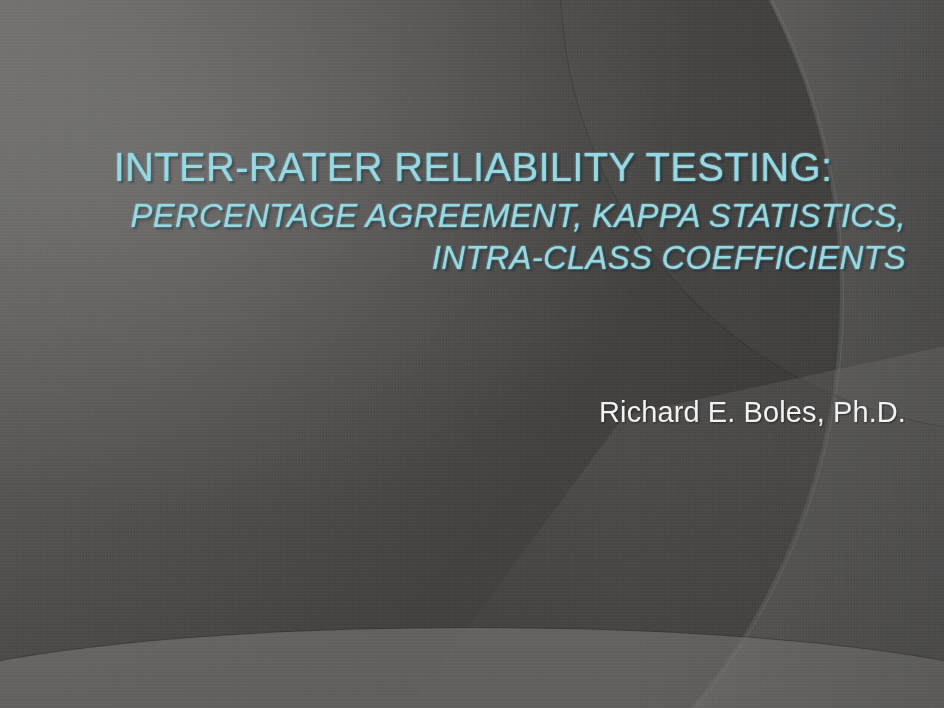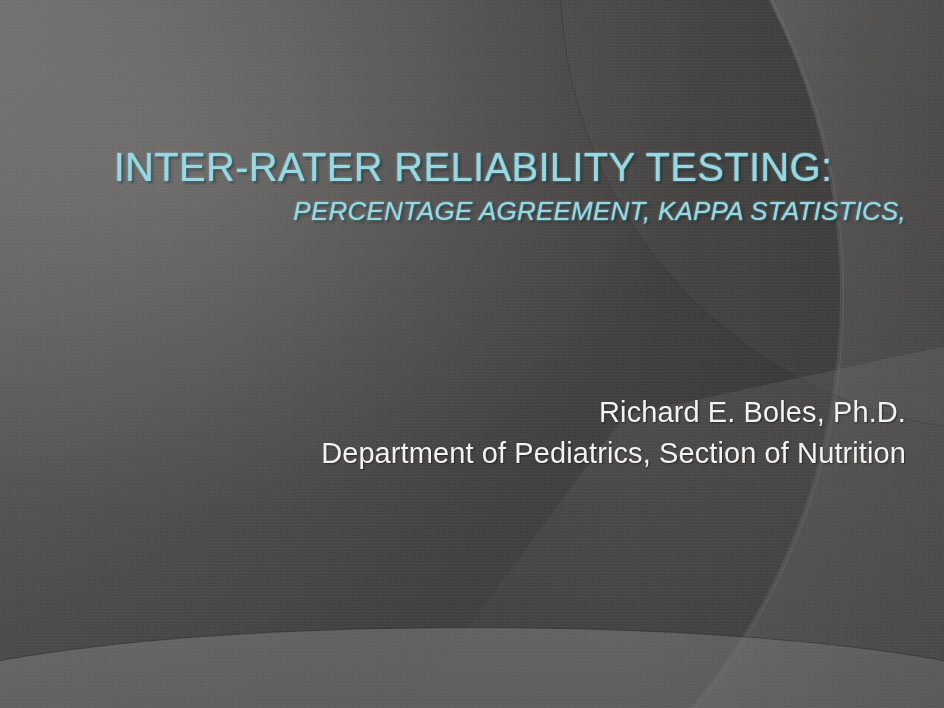--- a/index.html
+++ b/index.html
@@ -153,21 +153,21 @@
     text-align: center;
     text-shadow:
       0 0 2px rgba(150,220,232,0.85),
       1px 1px 0 rgba(25,70,80,0.55),
       2px 2px 3px rgba(0,0,0,0.40);
     white-space: nowrap;
   }
 
   .title-sub {
     display: block;
-    font-size: 26px;
+    font-size: 33px;
     line-height: 1.26;
     font-weight: 400;
     font-style: italic;
     letter-spacing: 0.2px;
     color: #97d8e2;
     text-align: right;
     text-shadow:
       0 0 2px rgba(150,220,232,0.85),
       1px 1px 0 rgba(25,70,80,0.55),
       2px 2px 3px rgba(0,0,0,0.40);
@@ -205,21 +205,21 @@
   <div id="bg-bottom-right-wedge"></div>
   <div id="bg-bottom-band"></div>
   <div class="bg-layer" id="bg-vignette"></div>
   <div class="bg-layer" id="bg-grain"></div>
 
   <div id="content">
 
     <div id="title-block">
       <span class="title-main">INTER-RATER RELIABILITY TESTING:</span>
       <span class="title-sub line-a">PERCENTAGE AGREEMENT, KAPPA STATISTICS,</span>
+      <span class="title-sub">INTRA-CLASS COEFFICIENTS</span>
     </div>
 
     <div id="author-block">
       <span class="author-line">Richard E. Boles, Ph.D.</span>
-      <span class="author-line">Department of Pediatrics, Section of Nutrition</span>
     </div>
 
   </div>
 </div>
 
 </body></html>

